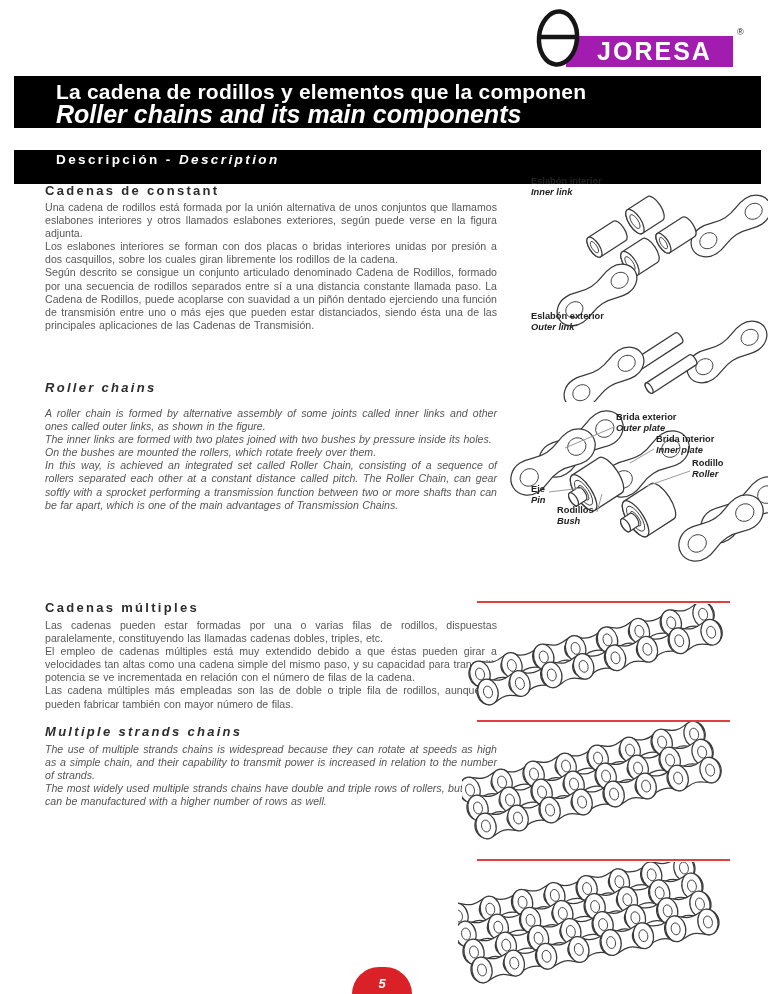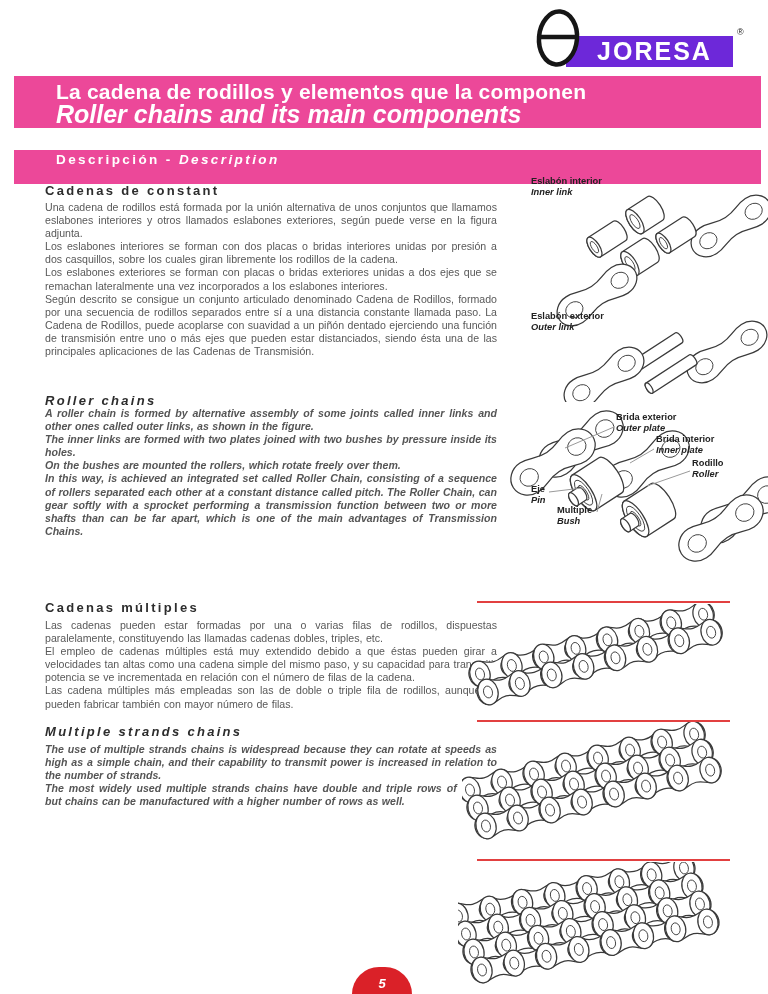--- a/index.html
+++ b/index.html
@@ -1,42 +1,42 @@
 <!DOCTYPE html>
 <html><head>
 <meta charset="utf-8">
 <style>
   html,body{margin:0;padding:0;background:#fff;}
   #page{position:relative;width:768px;height:994px;background:#fff;overflow:hidden;
         font-family:"Liberation Sans",sans-serif;}
   .abs{position:absolute;}
 
   
-  #logo-box{left:566px;top:36px;width:167px;height:31px;background:#6d28d9;
+  #logo-box{left:566px;top:36px;width:167px;height:31px;background:#a21caf;
             color:#fff;font-weight:bold;font-size:25px;letter-spacing:2px;
             line-height:30px;text-align:center;padding-left:10px;box-sizing:border-box;}
   #logo-reg{left:737px;top:27px;font-size:9px;color:#222;}
   #logo-ellipse{left:534px;top:8px;}
 
   
-  .redband{background:#ec4899;color:#fff;}
+  .redband{background:#000000;color:#fff;}
   #banner{left:14px;top:76px;width:747px;height:52px;padding:4px 0 0 42px;box-sizing:border-box;}
   #banner .t1{font-size:21px;font-weight:bold;line-height:23px;letter-spacing:0.2px;}
   #banner .t2{font-size:25px;font-weight:bold;font-style:italic;line-height:23px;}
   #descbar{left:14px;top:150px;width:747px;height:34px;padding-left:42px;box-sizing:border-box;
            font-size:13.5px;font-weight:bold;line-height:19px;letter-spacing:2.4px;}
   #descbar .en{font-style:italic;}
 
   
   .h-es{left:45px;font-size:13px;font-weight:bold;letter-spacing:2.3px;color:#2d2d2d;}
   .h-en{left:45px;font-size:13px;font-weight:bold;font-style:italic;letter-spacing:2.3px;color:#2d2d2d;}
   .body{left:45px;width:452px;font-size:10.6px;line-height:13.1px;color:#585858;
         text-align:justify;word-spacing:0.5px;}
   .body p{margin:0;}
-  .body.it{font-style:italic;color:#555;font-weight:bold;}
+  .body.it{font-style:italic;color:#555;}
 
   
   .flabel{font-size:9.3px;line-height:10.8px;color:#222;font-weight:bold;}
   .flabel .en{font-style:italic;}
 
   
   .ln{fill:#fff;stroke:#3a3a3a;stroke-width:1.25;vector-effect:non-scaling-stroke;}
   .lnh{fill:#fff;stroke:#3a3a3a;stroke-width:0.95;vector-effect:non-scaling-stroke;}
   .leader{stroke:#9a9a9a;stroke-width:1;}
 
@@ -100,25 +100,24 @@
   <div class="abs redband" id="descbar">
     <span>Descripción</span>
     <span>-</span>
     <span class="en">Description</span>
   </div>
 
   <div class="abs h-es" style="top:183px">Cadenas de constant</div>
   <div class="abs body" style="top:201px">
     <p>Una cadena de rodillos está formada por la unión alternativa de unos conjuntos que llamamos eslabones interiores y otros llamados eslabones exteriores, según puede verse en la figura adjunta.</p>
     <p>Los eslabones interiores se forman con dos placas o bridas interiores unidas por presión a dos casquillos, sobre los cuales giran libremente los rodillos de la cadena.</p>
-    <p>Los eslabones exteriores se forman con placas o bridas exteriores unidas a dos ejes que se remachan lateralmente una vez incorporados a los eslabones interiores.</p>
     <p>Según descrito se consigue un conjunto articulado denominado Cadena de Rodillos, formado por una secuencia de rodillos separados entre sí a una distancia constante llamada paso. La Cadena de Rodillos, puede acoplarse con suavidad a un piñón dentado ejerciendo una función de transmisión entre uno o más ejes que pueden estar distanciados, siendo ésta una de las principales aplicaciones de las Cadenas de Transmisión.</p>
   </div>
 
-  <div class="abs h-en" style="top:393px">Roller chains</div>
+  <div class="abs h-en" style="top:380px">Roller chains</div>
   <div class="abs body it" style="top:407px">
     <p>A roller chain is formed by alternative assembly of some joints called inner links and other ones called outer links, as shown in the figure.</p>
     <p>The inner links are formed with two plates joined with two bushes by pressure inside its holes.</p>
     <p>On the bushes are mounted the rollers, which rotate freely over them.</p>
     <p>In this way, is achieved an integrated set called Roller Chain, consisting of a sequence of rollers separated each other at a constant distance called pitch. The Roller Chain, can gear softly with a sprocket performing a transmission function between two or more shafts than can be far apart, which is one of the main advantages of Transmission Chains.</p>
   </div>
 
   <div class="abs h-es" style="top:600px">Cadenas múltiples</div>
   <div class="abs body" style="top:619px">
     <p>Las cadenas pueden estar formadas por una o varias filas de rodillos, dispuestas paralelamente, constituyendo las llamadas cadenas dobles, triples, etc.</p>
@@ -179,21 +178,21 @@
   </div>
   <div class="abs flabel" style="left:692px;top:458px">
     <div>Rodillo</div>
     <div class="en">Roller</div>
   </div>
   <div class="abs flabel" style="left:531px;top:484px">
     <div>Eje</div>
     <div class="en">Pin</div>
   </div>
   <div class="abs flabel" style="left:557px;top:505px">
-    <div>Multiple</div>
+    <div>Rodillos</div>
     <div class="en">Bush</div>
   </div>
 
   <div class="abs redline" style="top:601px"></div>
   <svg class="abs" style="left:466px;top:604px" width="300" height="114" viewBox="0 0 300 114">
       <g transform="translate(14 70) rotate(-15)">
         <use href="#plate" transform="translate(16.5 0) scale(0.611 0.7)"></use>
         <ellipse class="ln" cx="0" cy="0" rx="10" ry="13"></ellipse>
         <ellipse class="lnh" cx="0" cy="0" rx="4.4" ry="6"></ellipse>
         <use href="#plate" transform="translate(49.5 0) scale(0.611 0.58)"></use>

